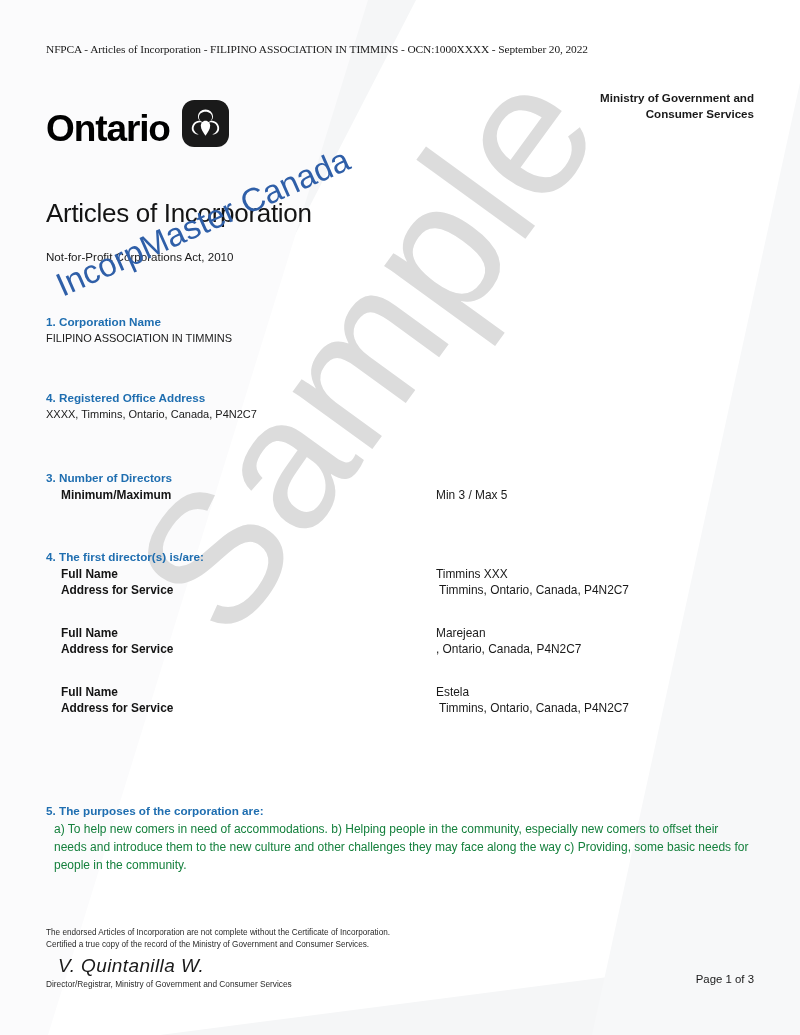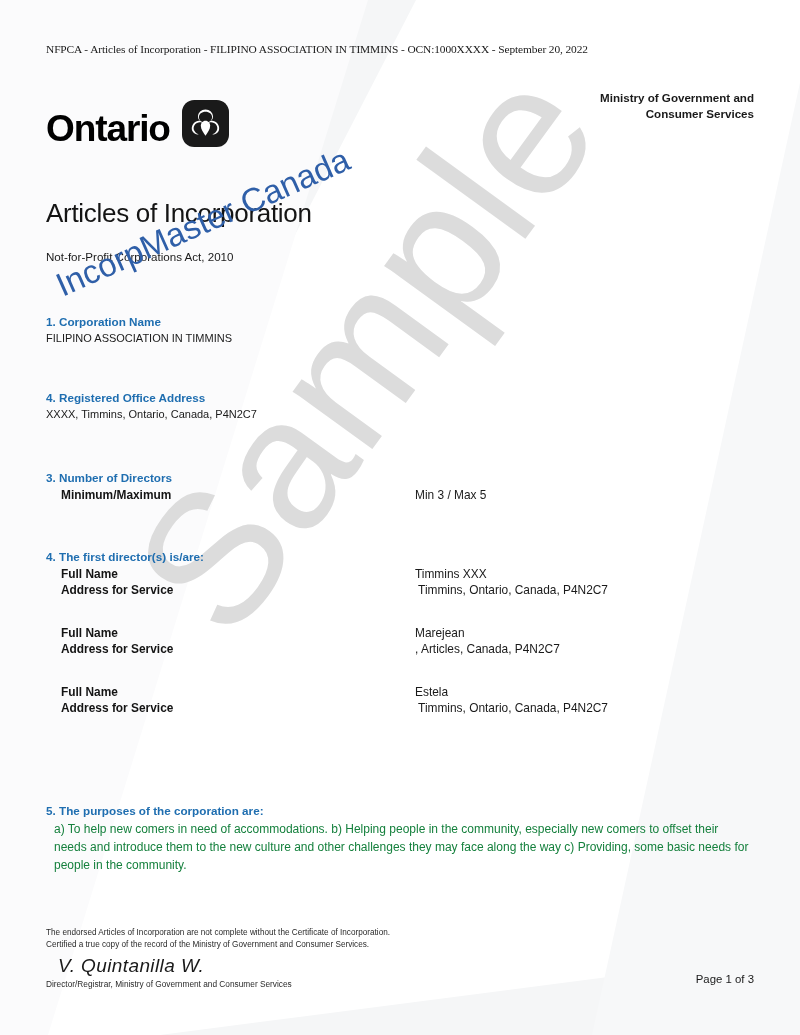--- a/index.html
+++ b/index.html
@@ -187,20 +187,21 @@
     flex: 0 0 354px;
     font-size: 11.9px;
     font-weight: bold;
     color: #141414;
   }
   .kv-value {
     flex: 1 1 auto;
     font-size: 11.9px;
     color: #1a1a1a;
     white-space: pre;
+    margin-left: 21px;
   }
 
   .purpose-body {
     font-size: 12px;
     color: #15803d;
     line-height: 1.5;
     width: 700px;
     text-align: left;
     margin-left: 8px;
   }
@@ -313,21 +314,21 @@
 
       <div style="height:26px;"></div>
 
       <div>
         <div class="kv-row">
           <div class="kv-label">Full Name</div>
           <div class="kv-value">Marejean</div>
         </div>
         <div class="kv-row">
           <div class="kv-label">Address for Service</div>
-          <div class="kv-value">, Articles, Canada, P4N2C7</div>
+          <div class="kv-value">, Ontario, Canada, P4N2C7</div>
         </div>
       </div>
 
       <div style="height:26px;"></div>
 
       <div>
         <div class="kv-row">
           <div class="kv-label">Full Name</div>
           <div class="kv-value">Estela</div>
         </div>

